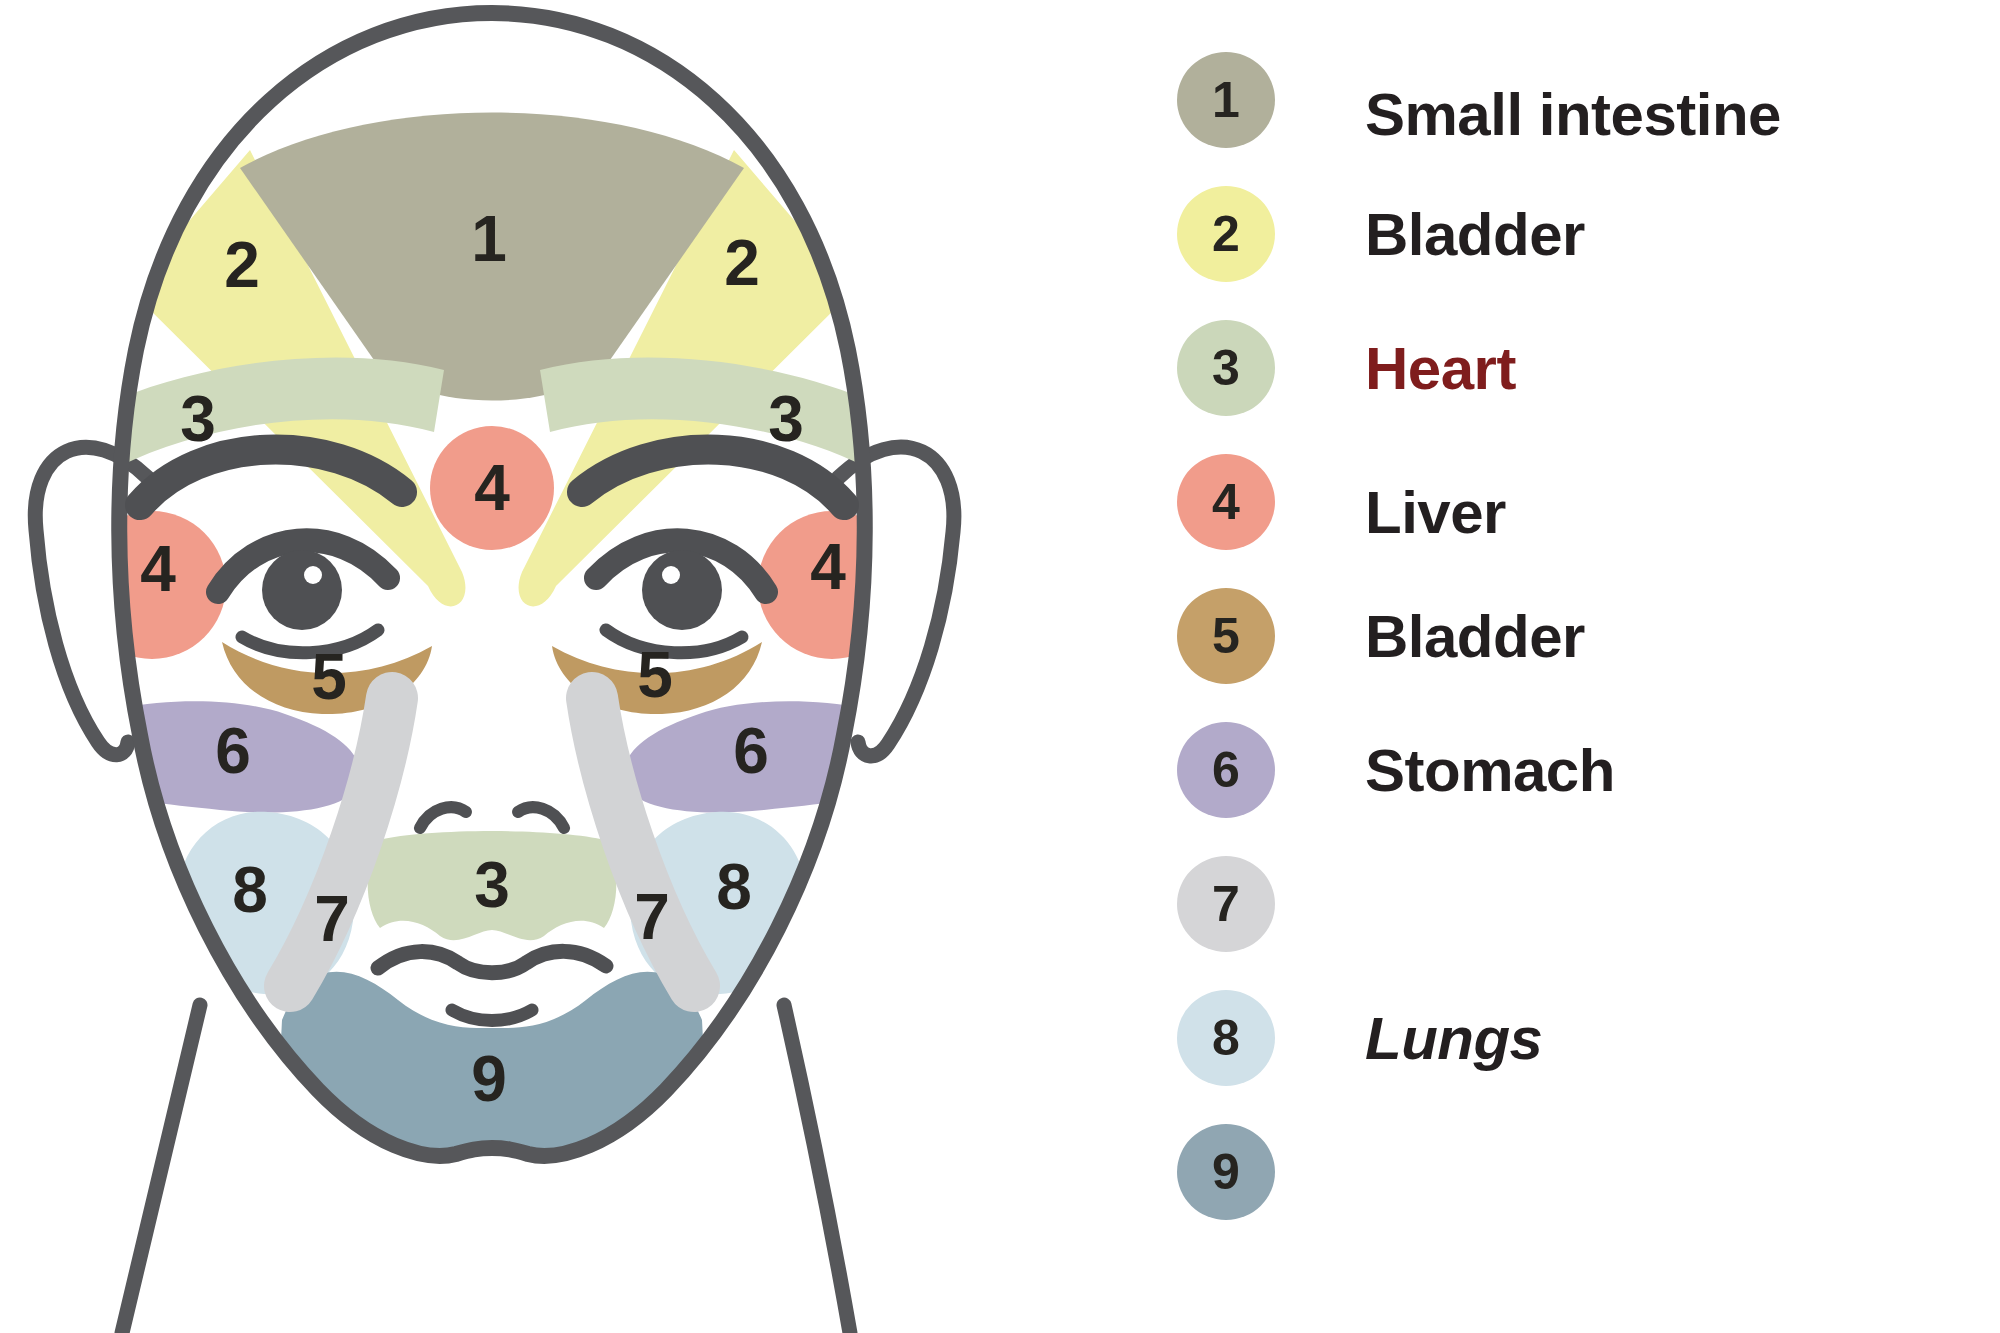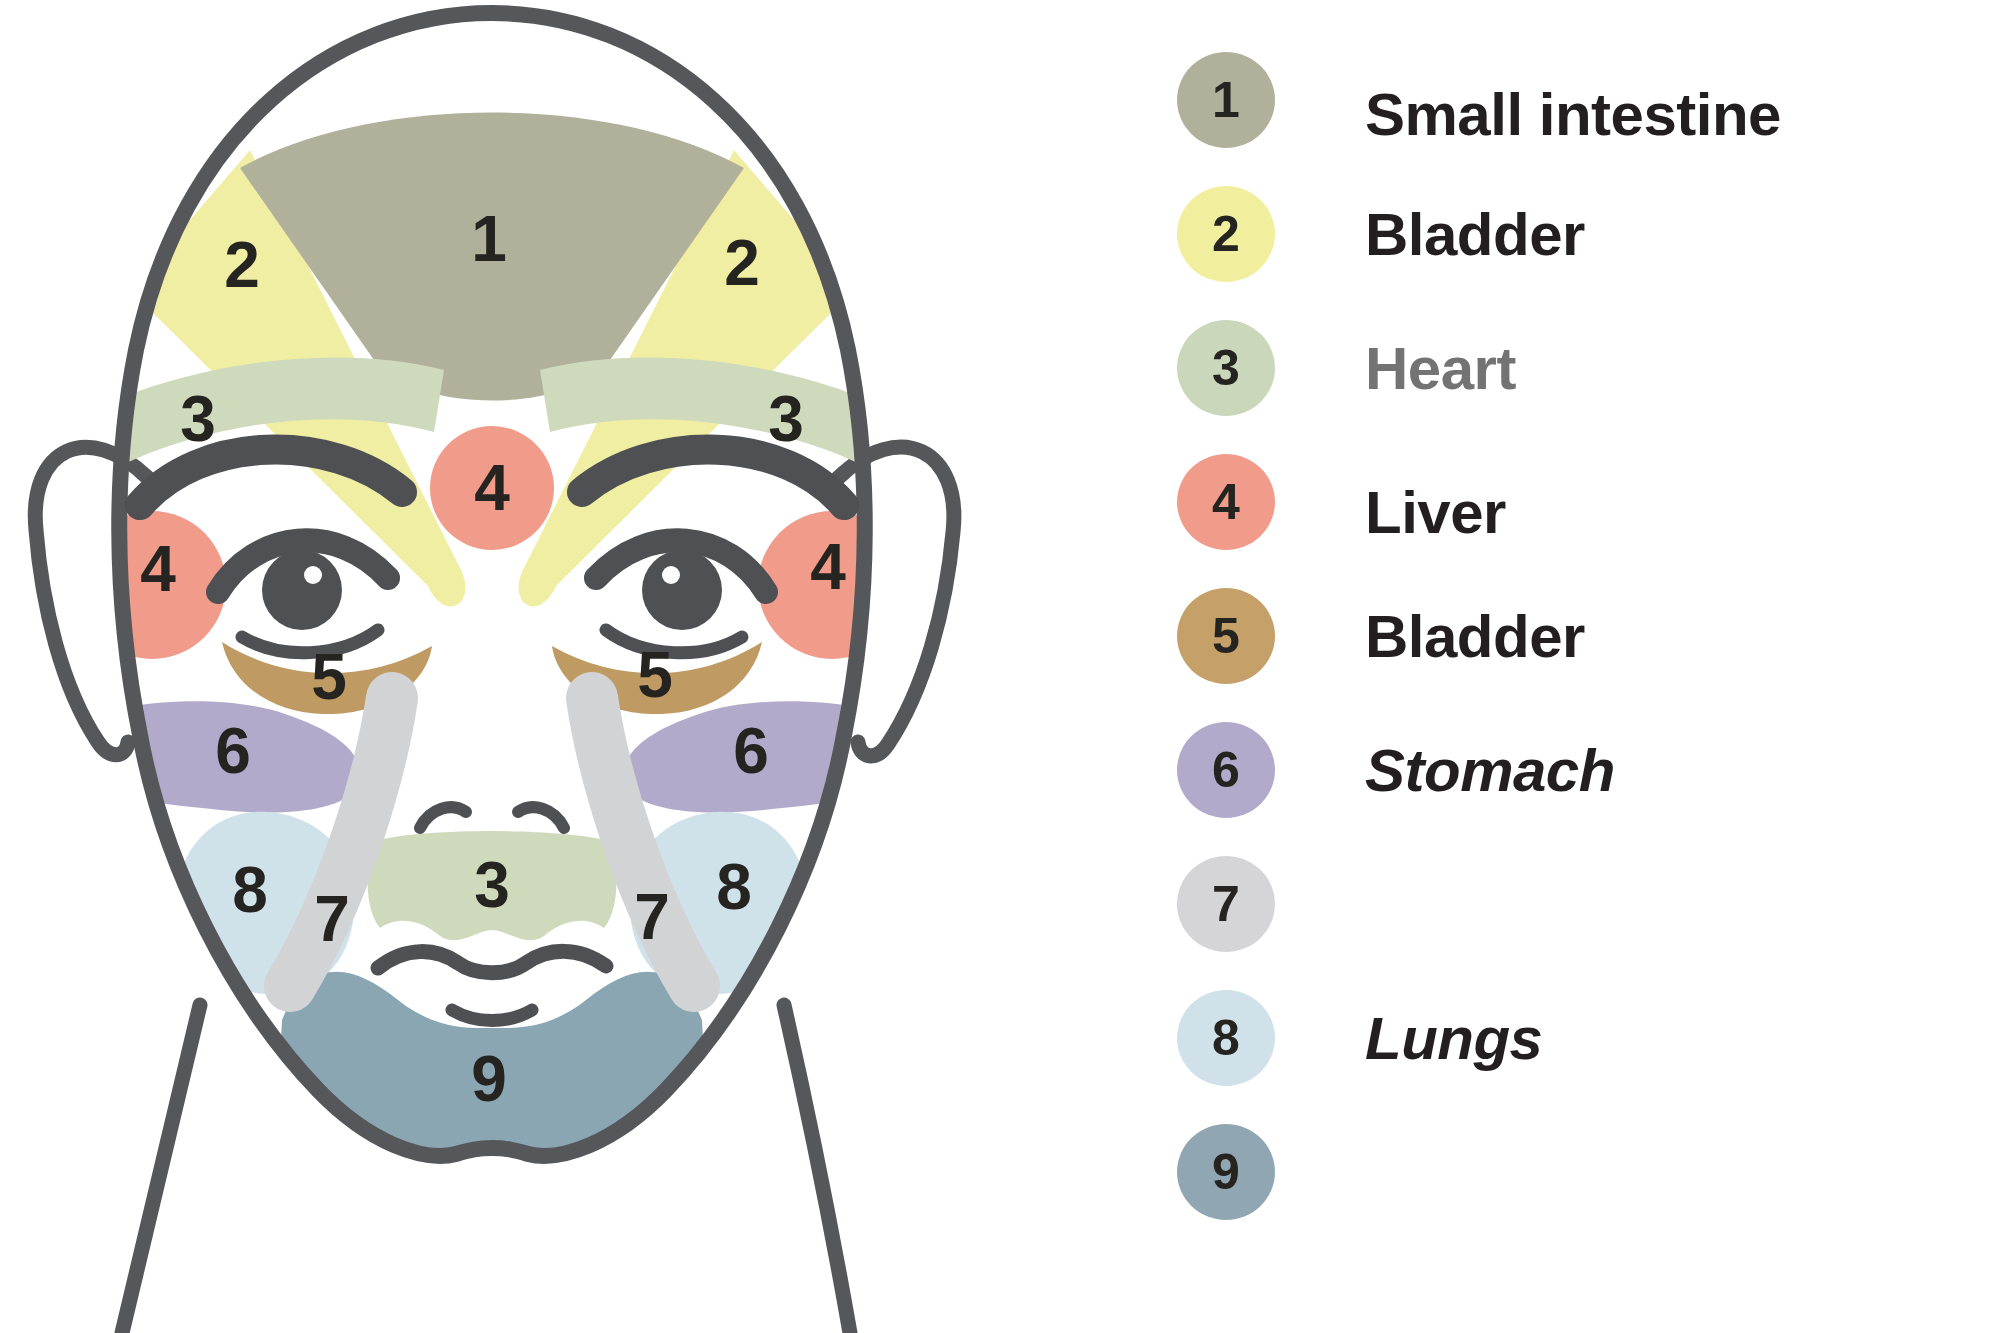--- a/index.html
+++ b/index.html
@@ -117,33 +117,33 @@
     <div class="legend-row r1">
       <div class="dot" style="background: rgb(177, 176, 155); color: rgb(38, 36, 32);">1</div>
       <div class="legend-label" style="color: rgb(35, 31, 32); margin-top: 28px;">Small intestine</div>
     </div>
     <div class="legend-row r2">
       <div class="dot" style="background: rgb(241, 239, 157); color: rgb(38, 36, 32);">2</div>
       <div class="legend-label" style="color: rgb(35, 31, 32); text-align: right;">Bladder</div>
     </div>
     <div class="legend-row r3">
       <div class="dot" style="background: rgb(203, 215, 186); color: rgb(38, 36, 32);">3</div>
-      <div class="legend-label" style="color: #737373;">Heart</div>
+      <div class="legend-label" style="color: #7f1d1d;">Heart</div>
     </div>
     <div class="legend-row r4">
       <div class="dot" style="background: rgb(241, 156, 139); color: rgb(38, 36, 32);">4</div>
       <div class="legend-label" style="color: rgb(35, 31, 32); margin-top: 21px;">Liver</div>
     </div>
     <div class="legend-row r5">
       <div class="dot" style="background: rgb(197, 160, 105); color: rgb(38, 36, 32);">5</div>
       <div class="legend-label" style="color: rgb(35, 31, 32);">Bladder</div>
     </div>
     <div class="legend-row r6">
       <div class="dot" style="background: rgb(178, 170, 202); color: rgb(38, 36, 32);">6</div>
-      <div class="legend-label" style="color: rgb(35, 31, 32); font-style: italic;">Stomach</div>
+      <div class="legend-label" style="color: rgb(35, 31, 32);">Stomach</div>
     </div>
     <div class="legend-row r7">
       <div class="dot" style="background: rgb(213, 213, 215); color: rgb(38, 36, 32);">7</div>
     </div>
     <div class="legend-row r8">
       <div class="dot" style="background: rgb(208, 225, 233); color: rgb(38, 36, 32);">8</div>
       <div class="legend-label" style="color: rgb(35, 31, 32); font-style: italic;">Lungs</div>
     </div>
     <div class="legend-row r9">
       <div class="dot" style="background: rgb(144, 166, 178); color: rgb(38, 36, 32);">9</div>

